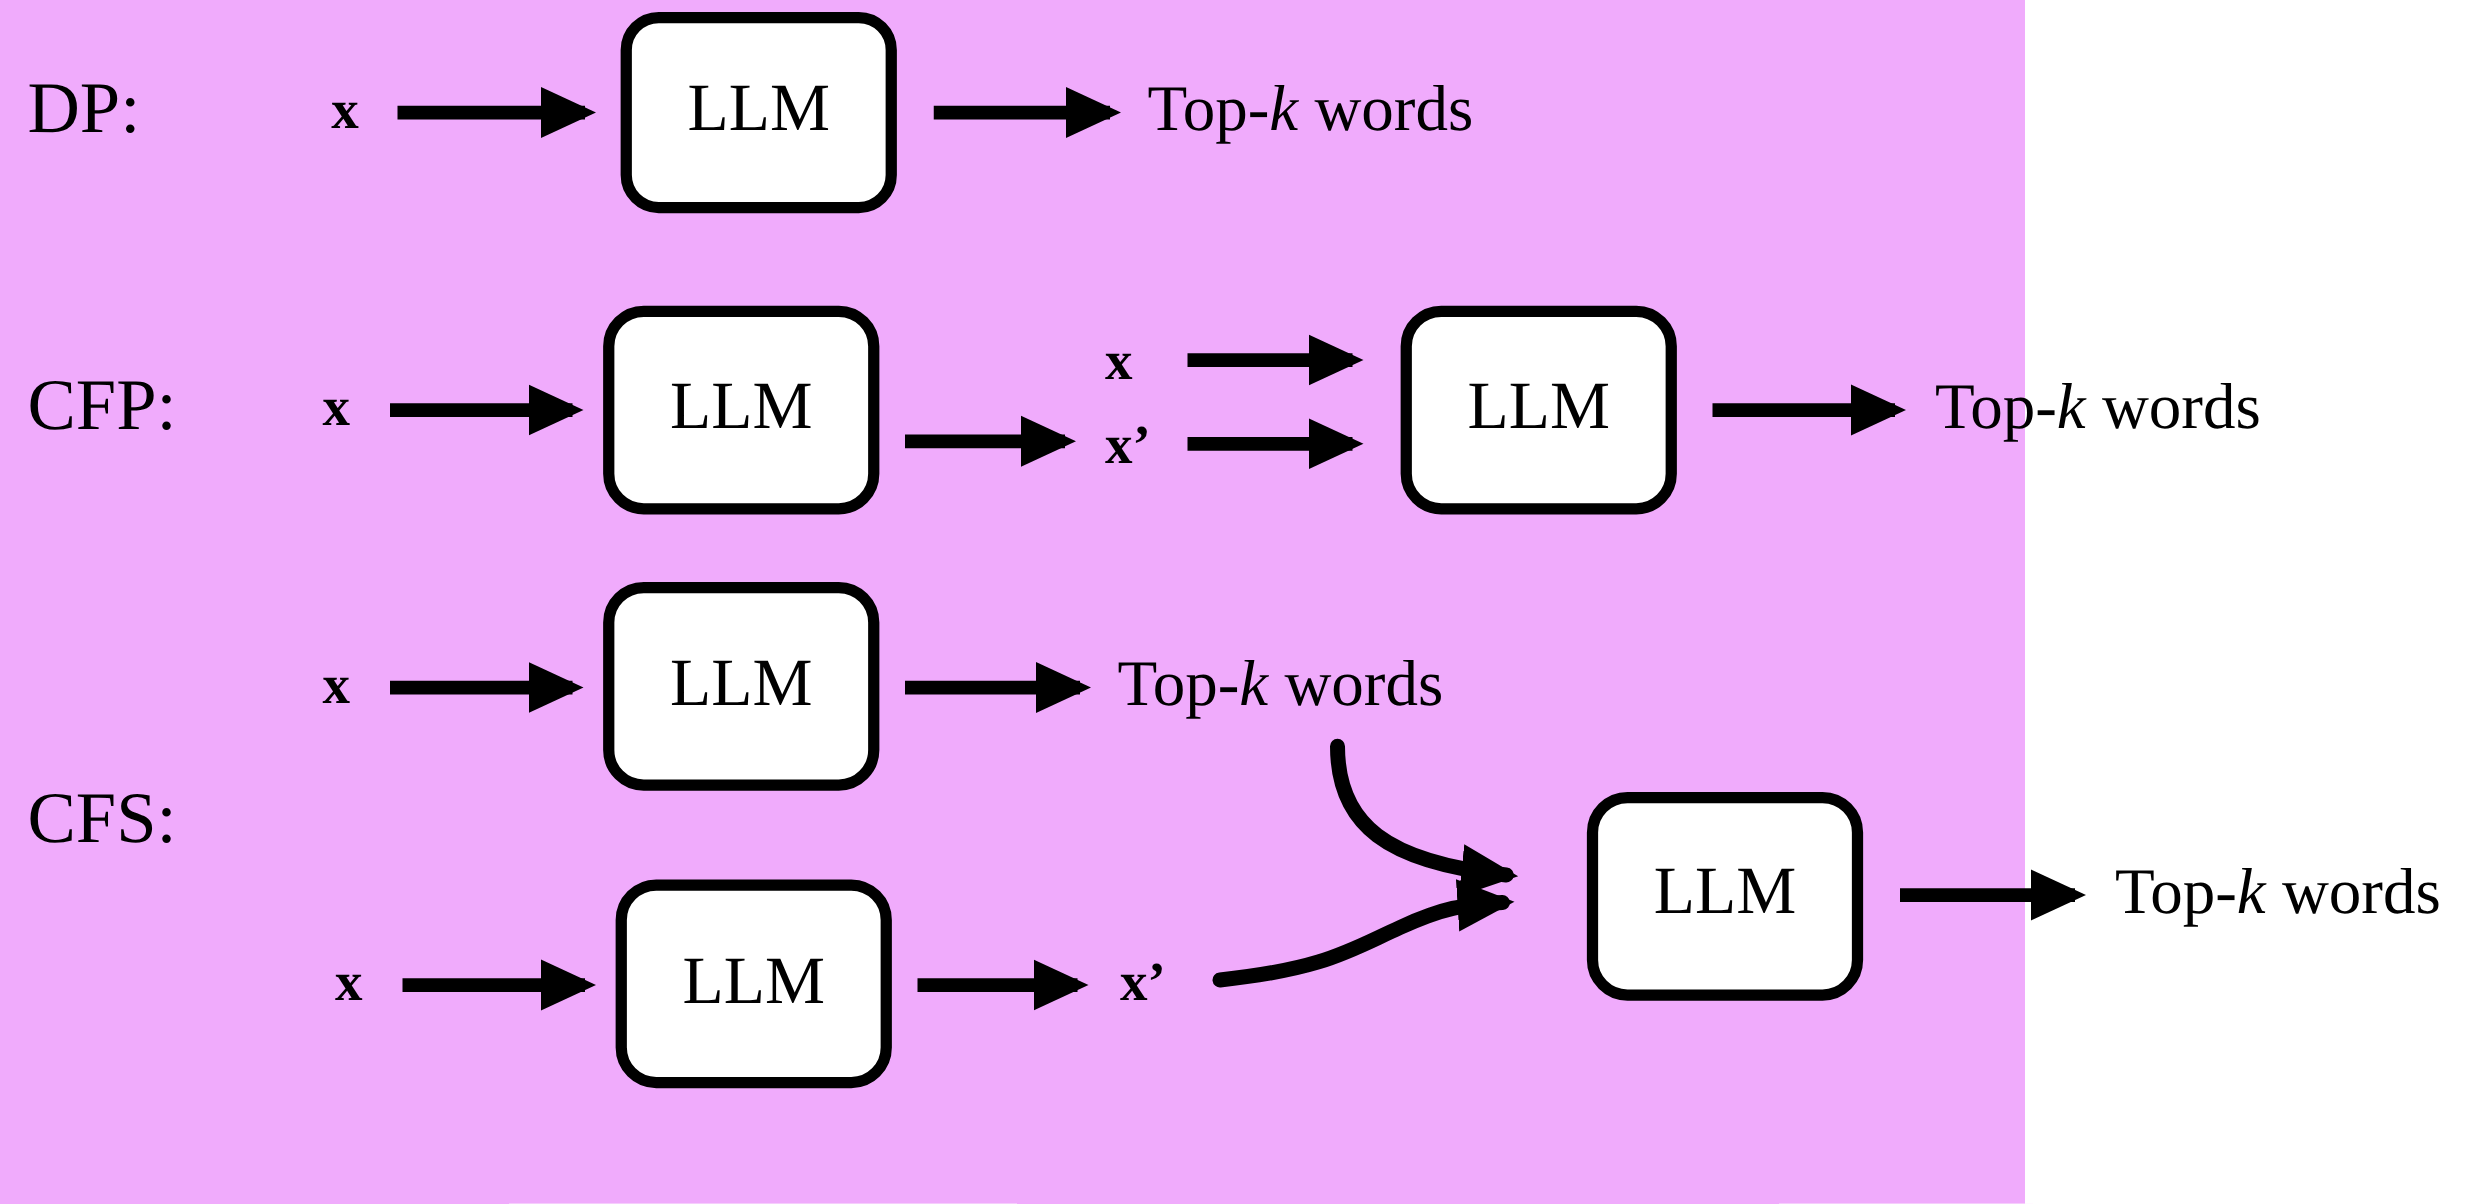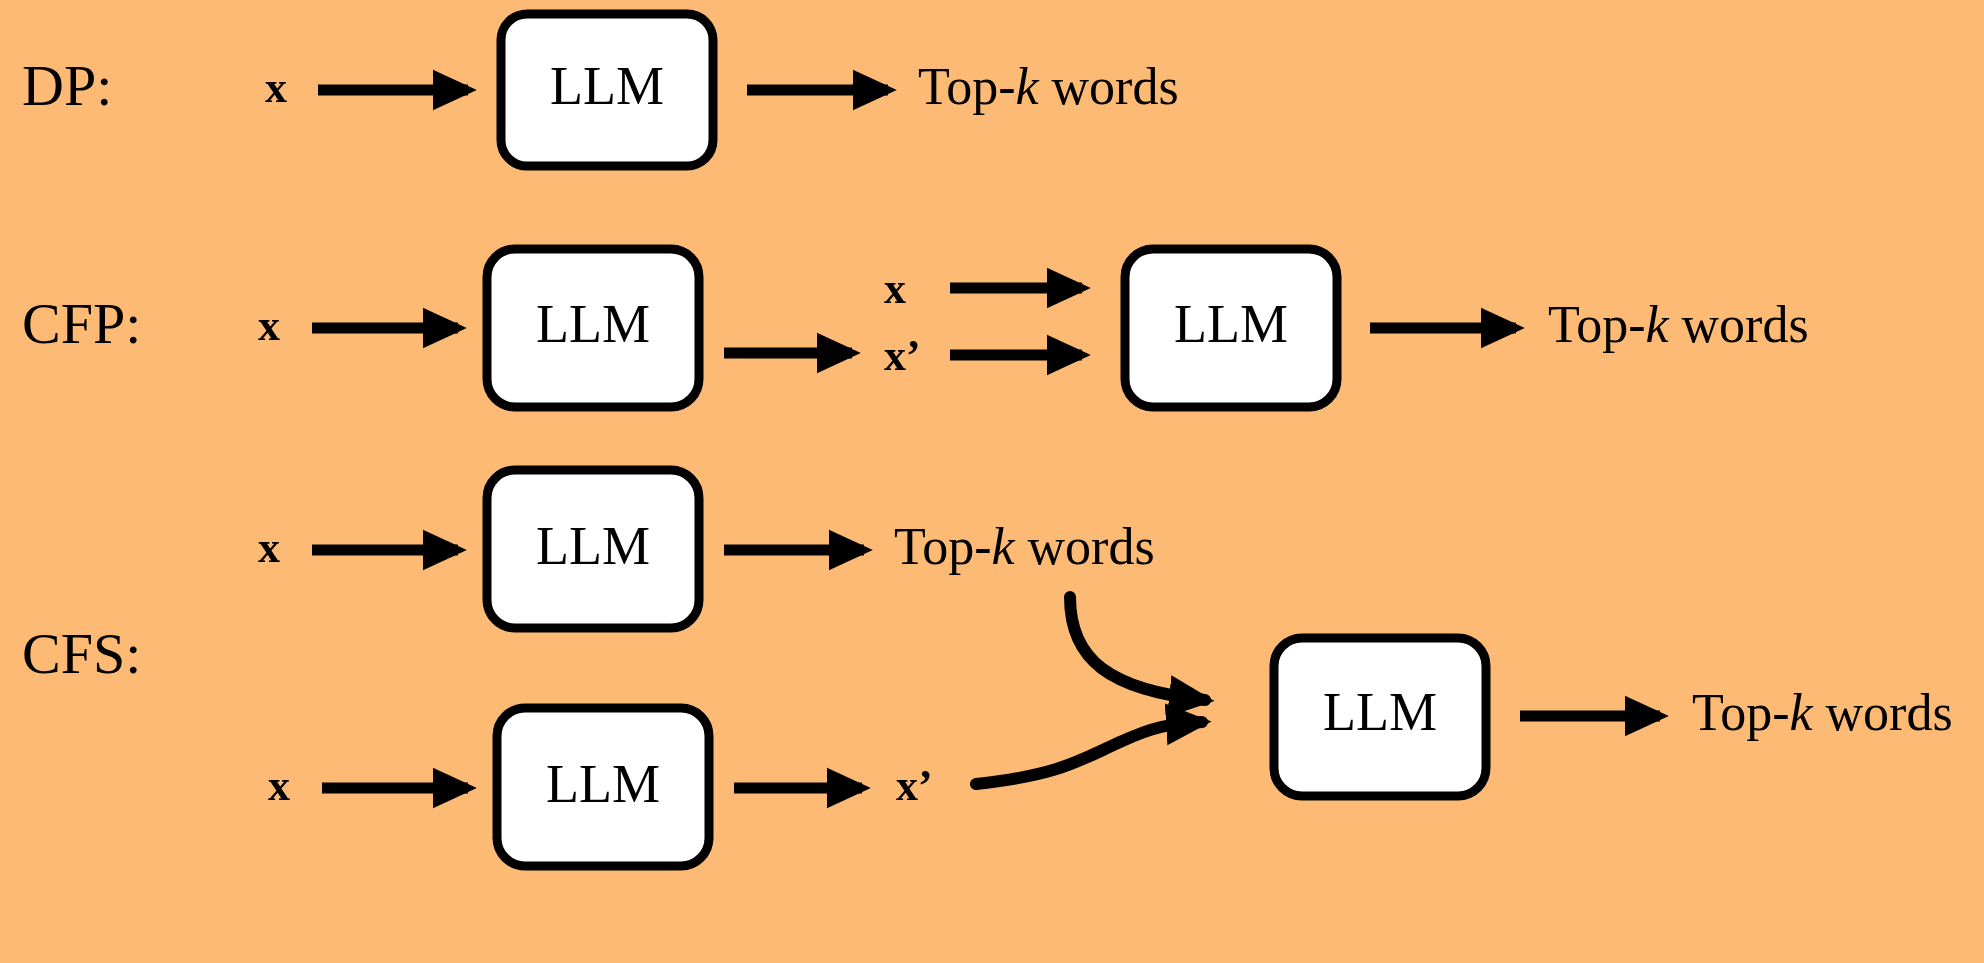--- a/index.html
+++ b/index.html
@@ -9,23 +9,23 @@
   }
   body {
     width: 1984px;
     height: 963px;
     font-family: "Liberation Serif", "DejaVu Serif", serif;
     color: #000000;
     overflow: hidden;
   }
   #diagram-root {
     position: relative;
-    width: 1984px;
+    width: 1620px;
     height: 963px;
-    background: #fdba74;
+    background: #f0abfc;
   }
   svg.canvas {
     position: absolute;
     top: 0;
     left: 0;
     width: 1984px;
     height: 963px;
     display: block;
   }
   .row-label {

